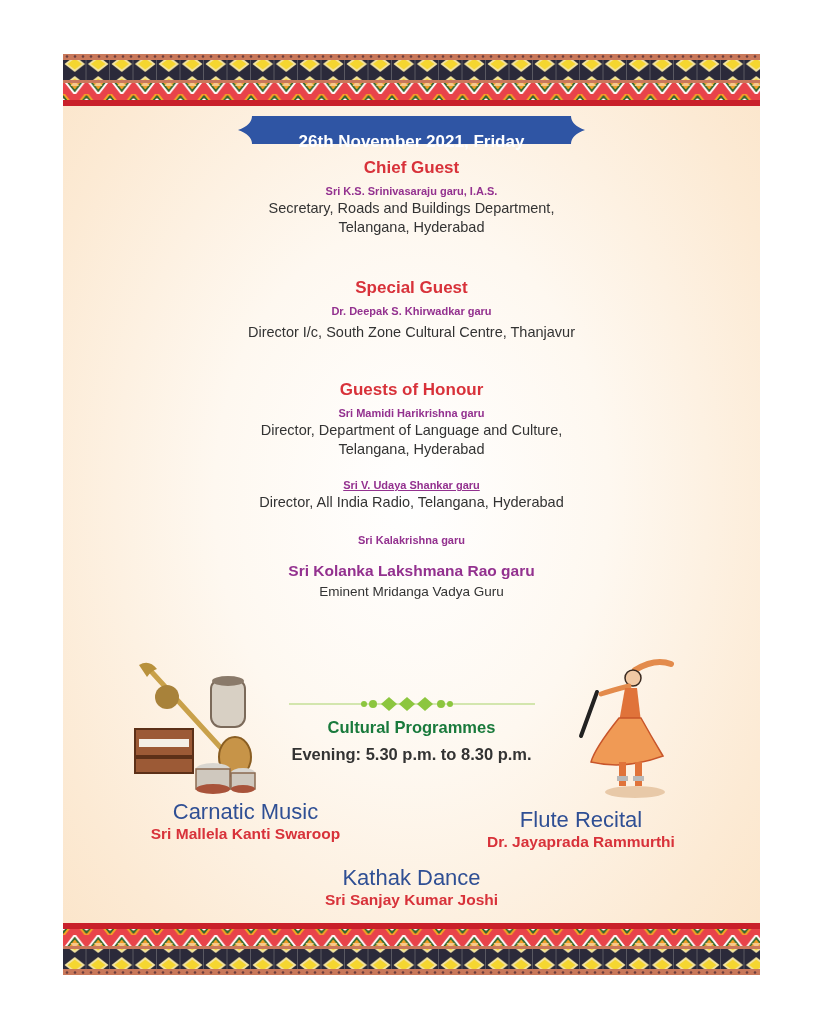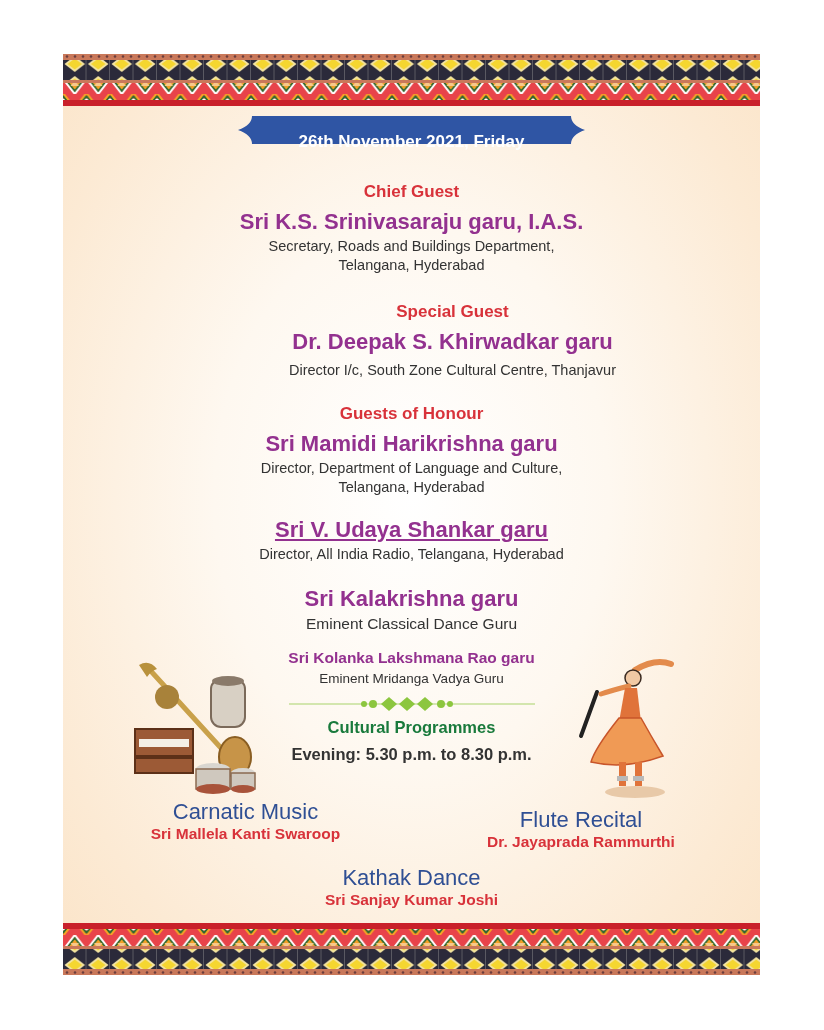--- a/index.html
+++ b/index.html
@@ -8,22 +8,22 @@
   .card { position:absolute; left:63px; top:54px; width:697px; height:921px;
           background: radial-gradient(ellipse at 50% 48%, #ffffff 0%, #fef8f0 40%, #fcead4 80%, #fbe4c8 100%); overflow:hidden; }
   .border { position:absolute; left:0; width:100%; height:52px; }
   .border.top { top:0; }
   .border.bottom { bottom:0; transform:scaleY(-1); }
   .center { position:absolute; left:0; width:100%; text-align:center; }
   .ribbon { position:absolute; left:175px; top:62px; width:347px; height:28px; }
   .ribbon svg { position:absolute; left:0; top:0; }
   .ribbon-text { position:absolute; left:0; top:12px; width:100%; line-height:28px; text-align:center;
                  color:#ffffff; font-weight:bold; font-size:17px; }
-  .h-red { color:#d8323a; font-weight:bold; font-size:17px;margin-top:24px; }
-  .h-purple { color:#93318f; font-weight:bold; font-size:22px; }
+  .h-red { color:#d8323a; font-weight:bold; font-size:17px; }
+  .h-purple { color:#93318f; font-weight:bold; font-size:11px; }
   .desc { color:#333333; font-size:14.5px; line-height:19px; }
   .desc2 { color:#333333; font-size:15.5px; }
   .green { color:#197a3c; font-weight:bold; font-size:16.5px; }
   .time { color:#333333; font-weight:bold; font-size:16.5px; }
   .prog-title { color:#2f4f94; font-size:22px; }
   .prog-name { color:#d8323a; font-weight:bold; font-size:15.5px; }
   .block { position:absolute; text-align:center; }
 </style>
 </head>
 <body>
@@ -64,37 +64,36 @@
     <div class="ribbon-text">26th November 2021, Friday</div>
   </div>
 
   <div class="center" style="top:104px;">
     <div class="h-red">Chief Guest</div>
     <div class="h-purple" style="margin-top:7px;">Sri K.S. Srinivasaraju garu, I.A.S.</div>
     <div class="desc" style="margin-top:2px;">Secretary, Roads and Buildings Department,</div>
     <div class="desc">Telangana, Hyderabad</div>
   </div>
 
-  <div class="center" style="top:224px;padding-left:41px;">
+  <div class="center" style="top:224px;">
     <div class="h-red">Special Guest</div>
     <div class="h-purple" style="margin-top:7px;">Dr. Deepak S. Khirwadkar garu</div>
     <div class="desc" style="margin-top:6px;">Director I/c, South Zone Cultural Centre, Thanjavur</div>
   </div>
 
   <div class="center" style="top:326px;">
     <div class="h-red">Guests of Honour</div>
     <div class="h-purple" style="margin-top:7px;">Sri Mamidi Harikrishna garu</div>
     <div class="desc" style="margin-top:2px;">Director, Department of Language and Culture,</div>
     <div class="desc">Telangana, Hyderabad</div>
 
     <div class="h-purple" style="margin-top:20px;text-decoration:underline;">Sri V. Udaya Shankar garu</div>
     <div class="desc" style="margin-top:2px;">Director, All India Radio, Telangana, Hyderabad</div>
 
     <div class="h-purple" style="margin-top:22px;">Sri Kalakrishna garu</div>
-    <div class="desc2" style="margin-top:3px;">Eminent Classical Dance Guru</div>
 
     <div class="h-purple" style="margin-top:16px; font-size:15.5px;">Sri Kolanka Lakshmana Rao garu</div>
     <div class="desc" style="margin-top:2px; font-size:13.5px;">Eminent Mridanga Vadya Guru</div>
   </div>
 
   <svg style="position:absolute; left:226px; top:642px;" width="246" height="16" viewBox="0 0 246 16">
     <line x1="0" y1="8" x2="246" y2="8" stroke="#a8d36a" stroke-width="1"></line>
     <circle cx="75" cy="8" r="3" fill="#8cc63f"></circle>
     <circle cx="84" cy="8" r="4" fill="#8cc63f"></circle>
     <polygon points="92,8 100,1 108,8 100,15" fill="#8cc63f"></polygon>

